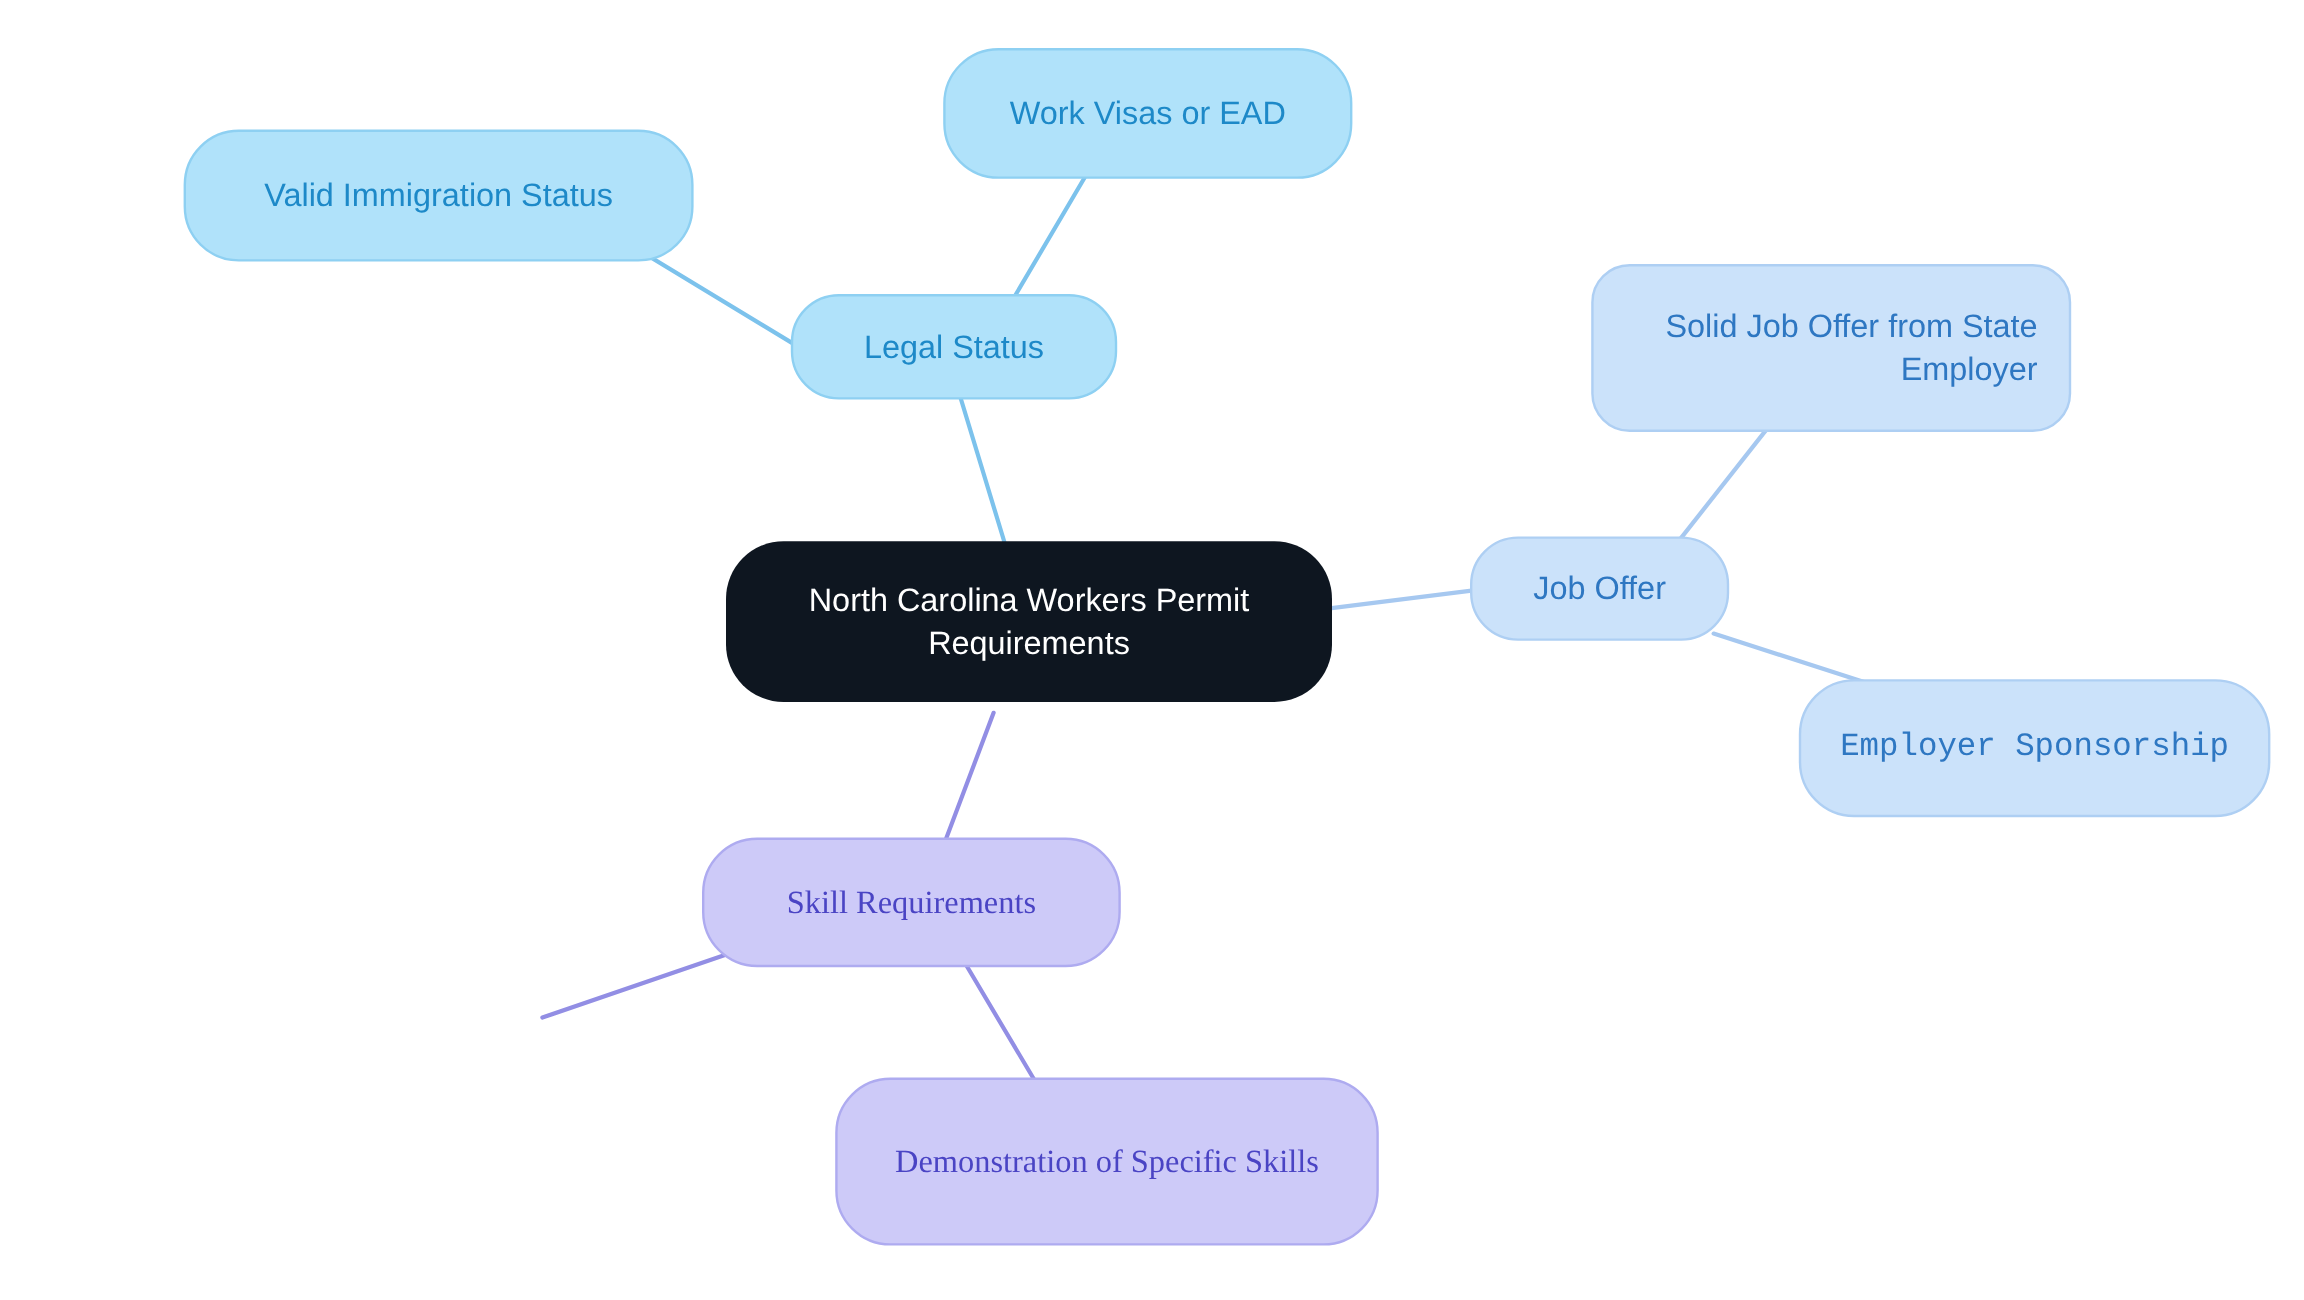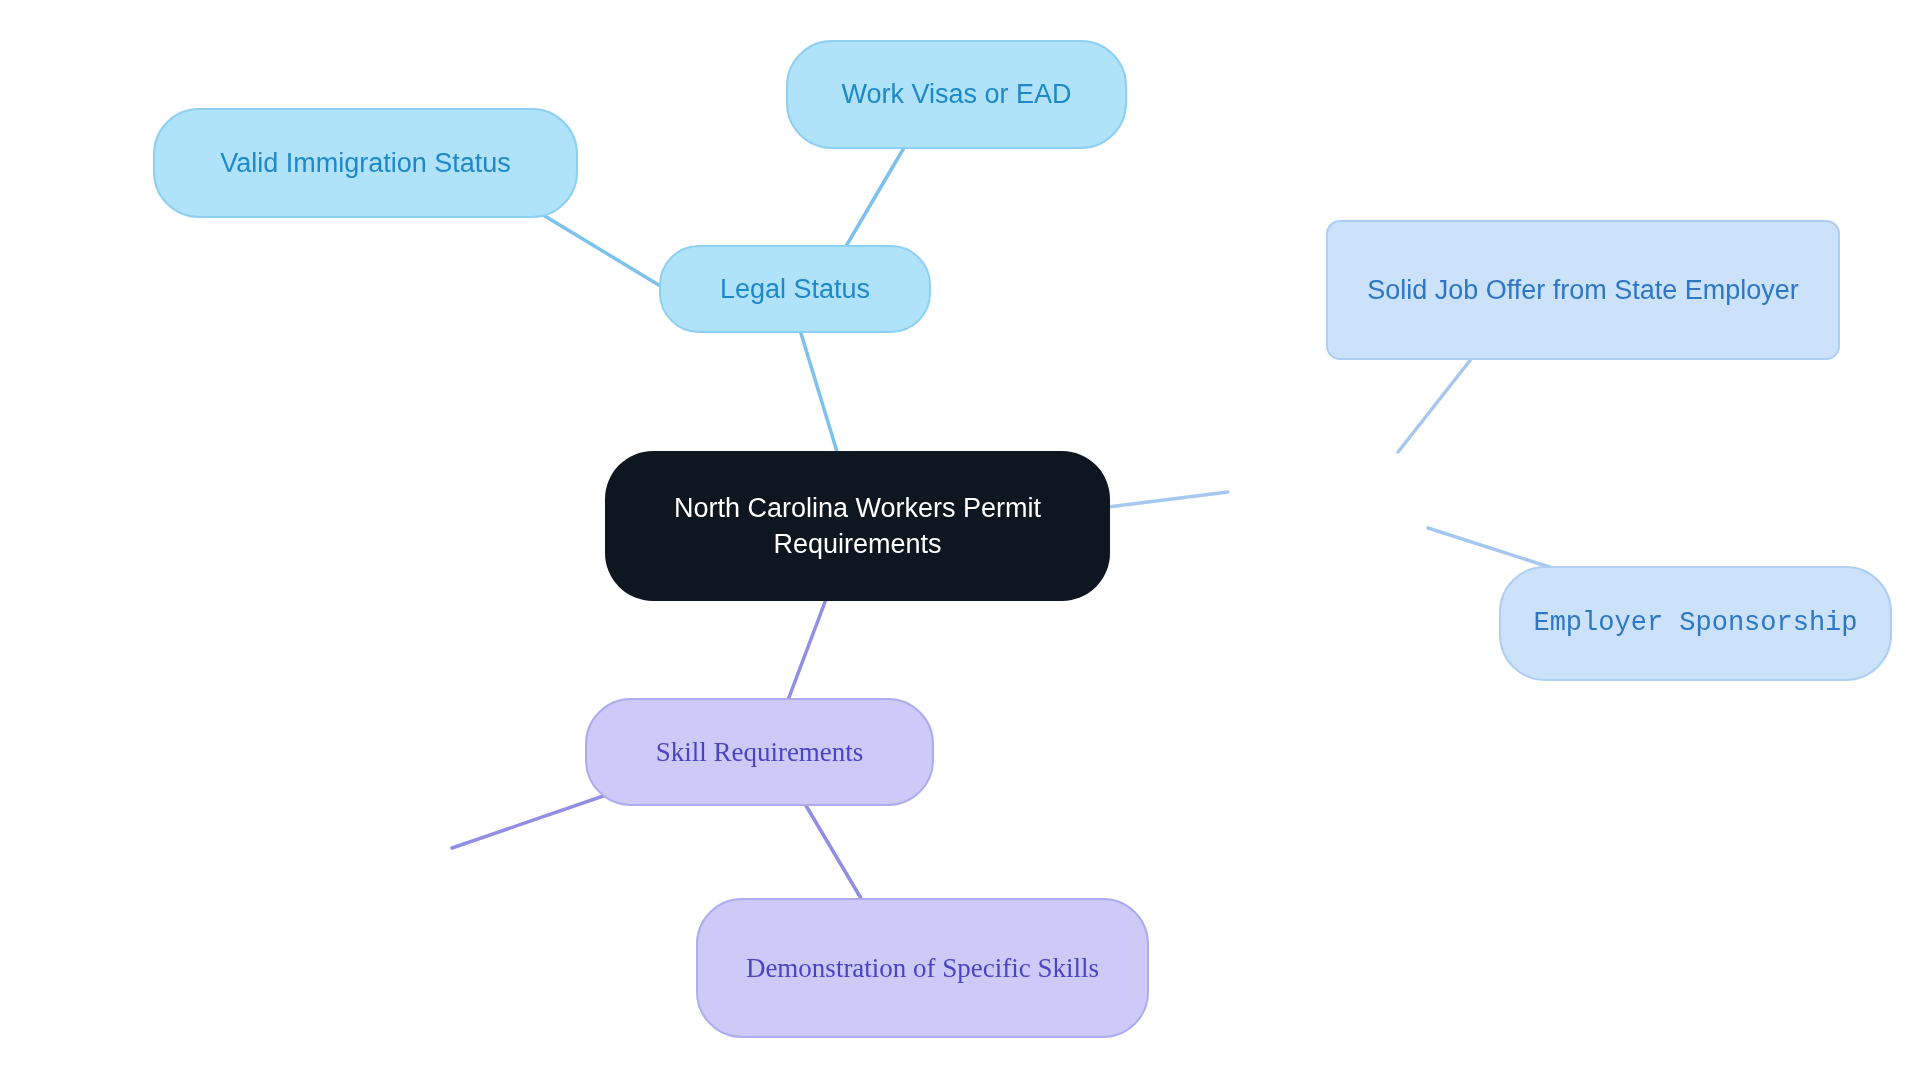--- a/index.html
+++ b/index.html
@@ -28,21 +28,21 @@
     justify-content: center;
     text-align: center;
     box-sizing: border-box;
     padding: 12px 26px;
     font-size: 27px;
     line-height: 1.35;
     cursor: pointer;
     user-select: none;
   }
   .center-node {
-    left: 605px; top: 451px; width: 505px; height: 150px;
+    left: 605px; top: 451px; width: 505px; height: 134px;
     background: #0e1620;
     color: #ffffff;
     border-radius: 48px;
   }
   .legal-node {
     background: #b0e2fa;
     border: 2px solid #8ed0f2;
     color: #1d89c8;
   }
   .job-node {
@@ -53,21 +53,21 @@
   .skill-node {
     background: #cdcaf8;
     border: 2px solid #aeabf0;
     color: #4a44c4;
     font-family: Liberation Serif, serif;
   }
   #node-legal        { left: 659px;  top: 245px; width: 272px; height: 88px;  border-radius: 40px; }
   #node-valid        { left: 153px;  top: 108px; width: 425px; height: 110px; border-radius: 46px; }
   #node-work         { left: 786px;  top: 40px;  width: 341px; height: 109px; border-radius: 46px; }
   #node-job          { left: 1225px; top: 447px; width: 216px; height: 87px;  border-radius: 40px; }
-  #node-solid        { left: 1326px; top: 220px; width: 514px; height: 140px; border-radius: 14px; text-align: right; }
+  #node-solid        { left: 1326px; top: 220px; width: 400px; height: 140px; border-radius: 32px; text-align: right; }
   #node-employer     { left: 1499px; top: 566px; width: 393px; height: 115px; border-radius: 46px; font-family: Liberation Mono, monospace; }
   #node-skillreq     { left: 585px;  top: 698px; width: 349px; height: 108px; border-radius: 46px; }
   #node-qual         { left: 24px;   top: 836px; width: 454px; height: 140px; border-radius: 46px; }
   #node-demo         { left: 696px;  top: 898px; width: 453px; height: 140px; border-radius: 46px; }
 </style>
 </head>
 <body>
 
 <div class="canvas">
 
@@ -93,20 +93,23 @@
   <div class="node legal-node" id="node-legal">
     <span>Legal Status</span>
   </div>
   <div class="node legal-node" id="node-valid">
     <span>Valid Immigration Status</span>
   </div>
   <div class="node legal-node" id="node-work">
     <span>Work Visas or EAD</span>
   </div>
 
+  <div class="node job-node" id="node-job">
+    <span>Job Offer</span>
+  </div>
   <div class="node job-node" id="node-solid">
     <span>Solid Job Offer from State Employer</span>
   </div>
   <div class="node job-node" id="node-employer">
     <span>Employer Sponsorship</span>
   </div>
 
   <div class="node skill-node" id="node-skillreq">
     <span>Skill Requirements</span>
   </div>

